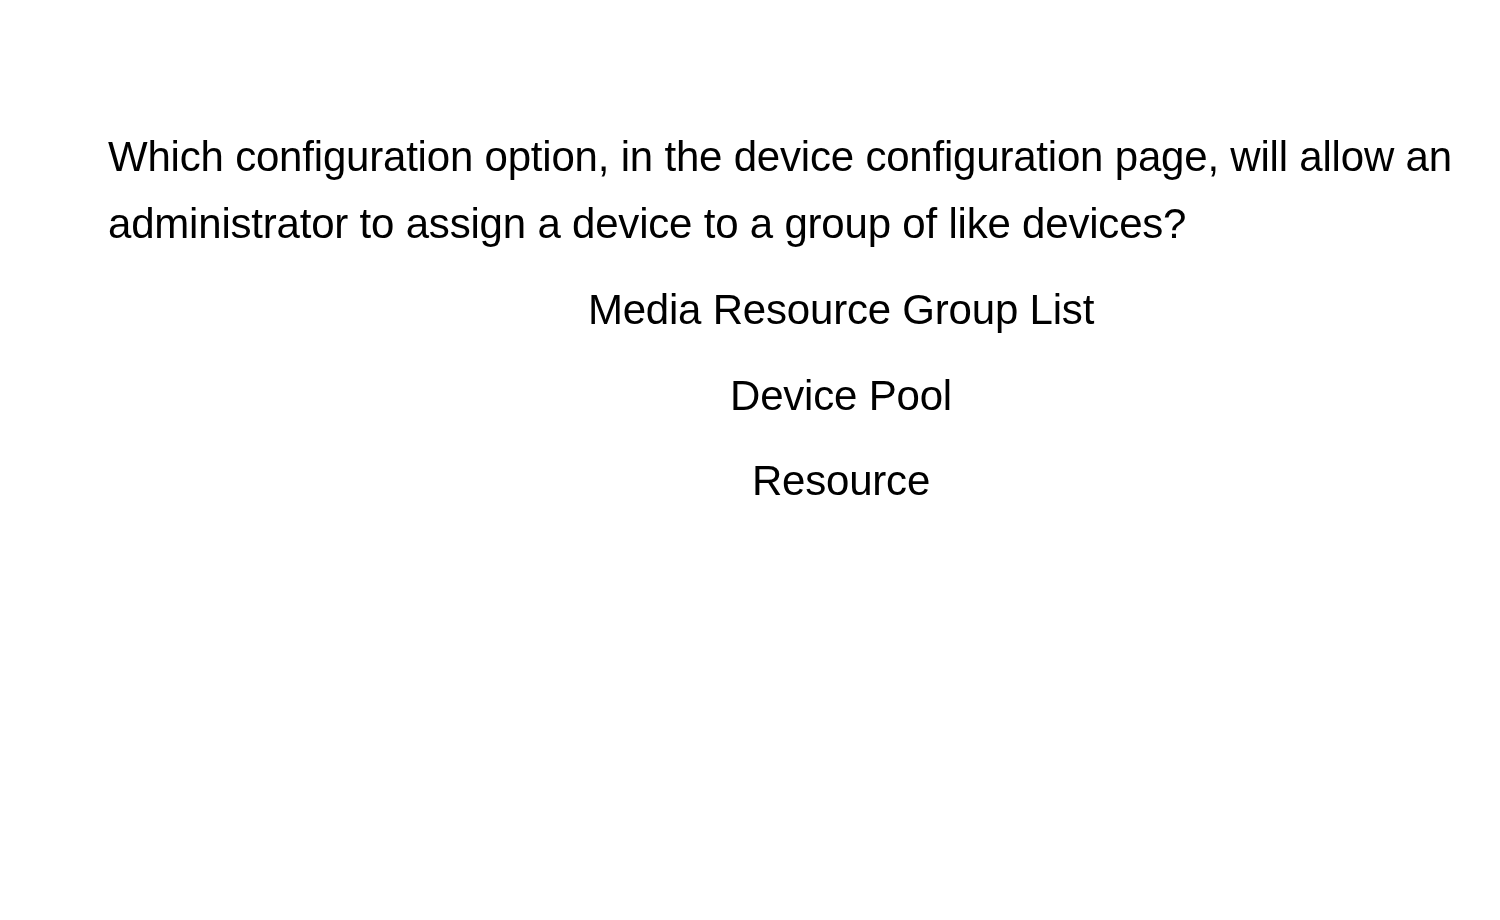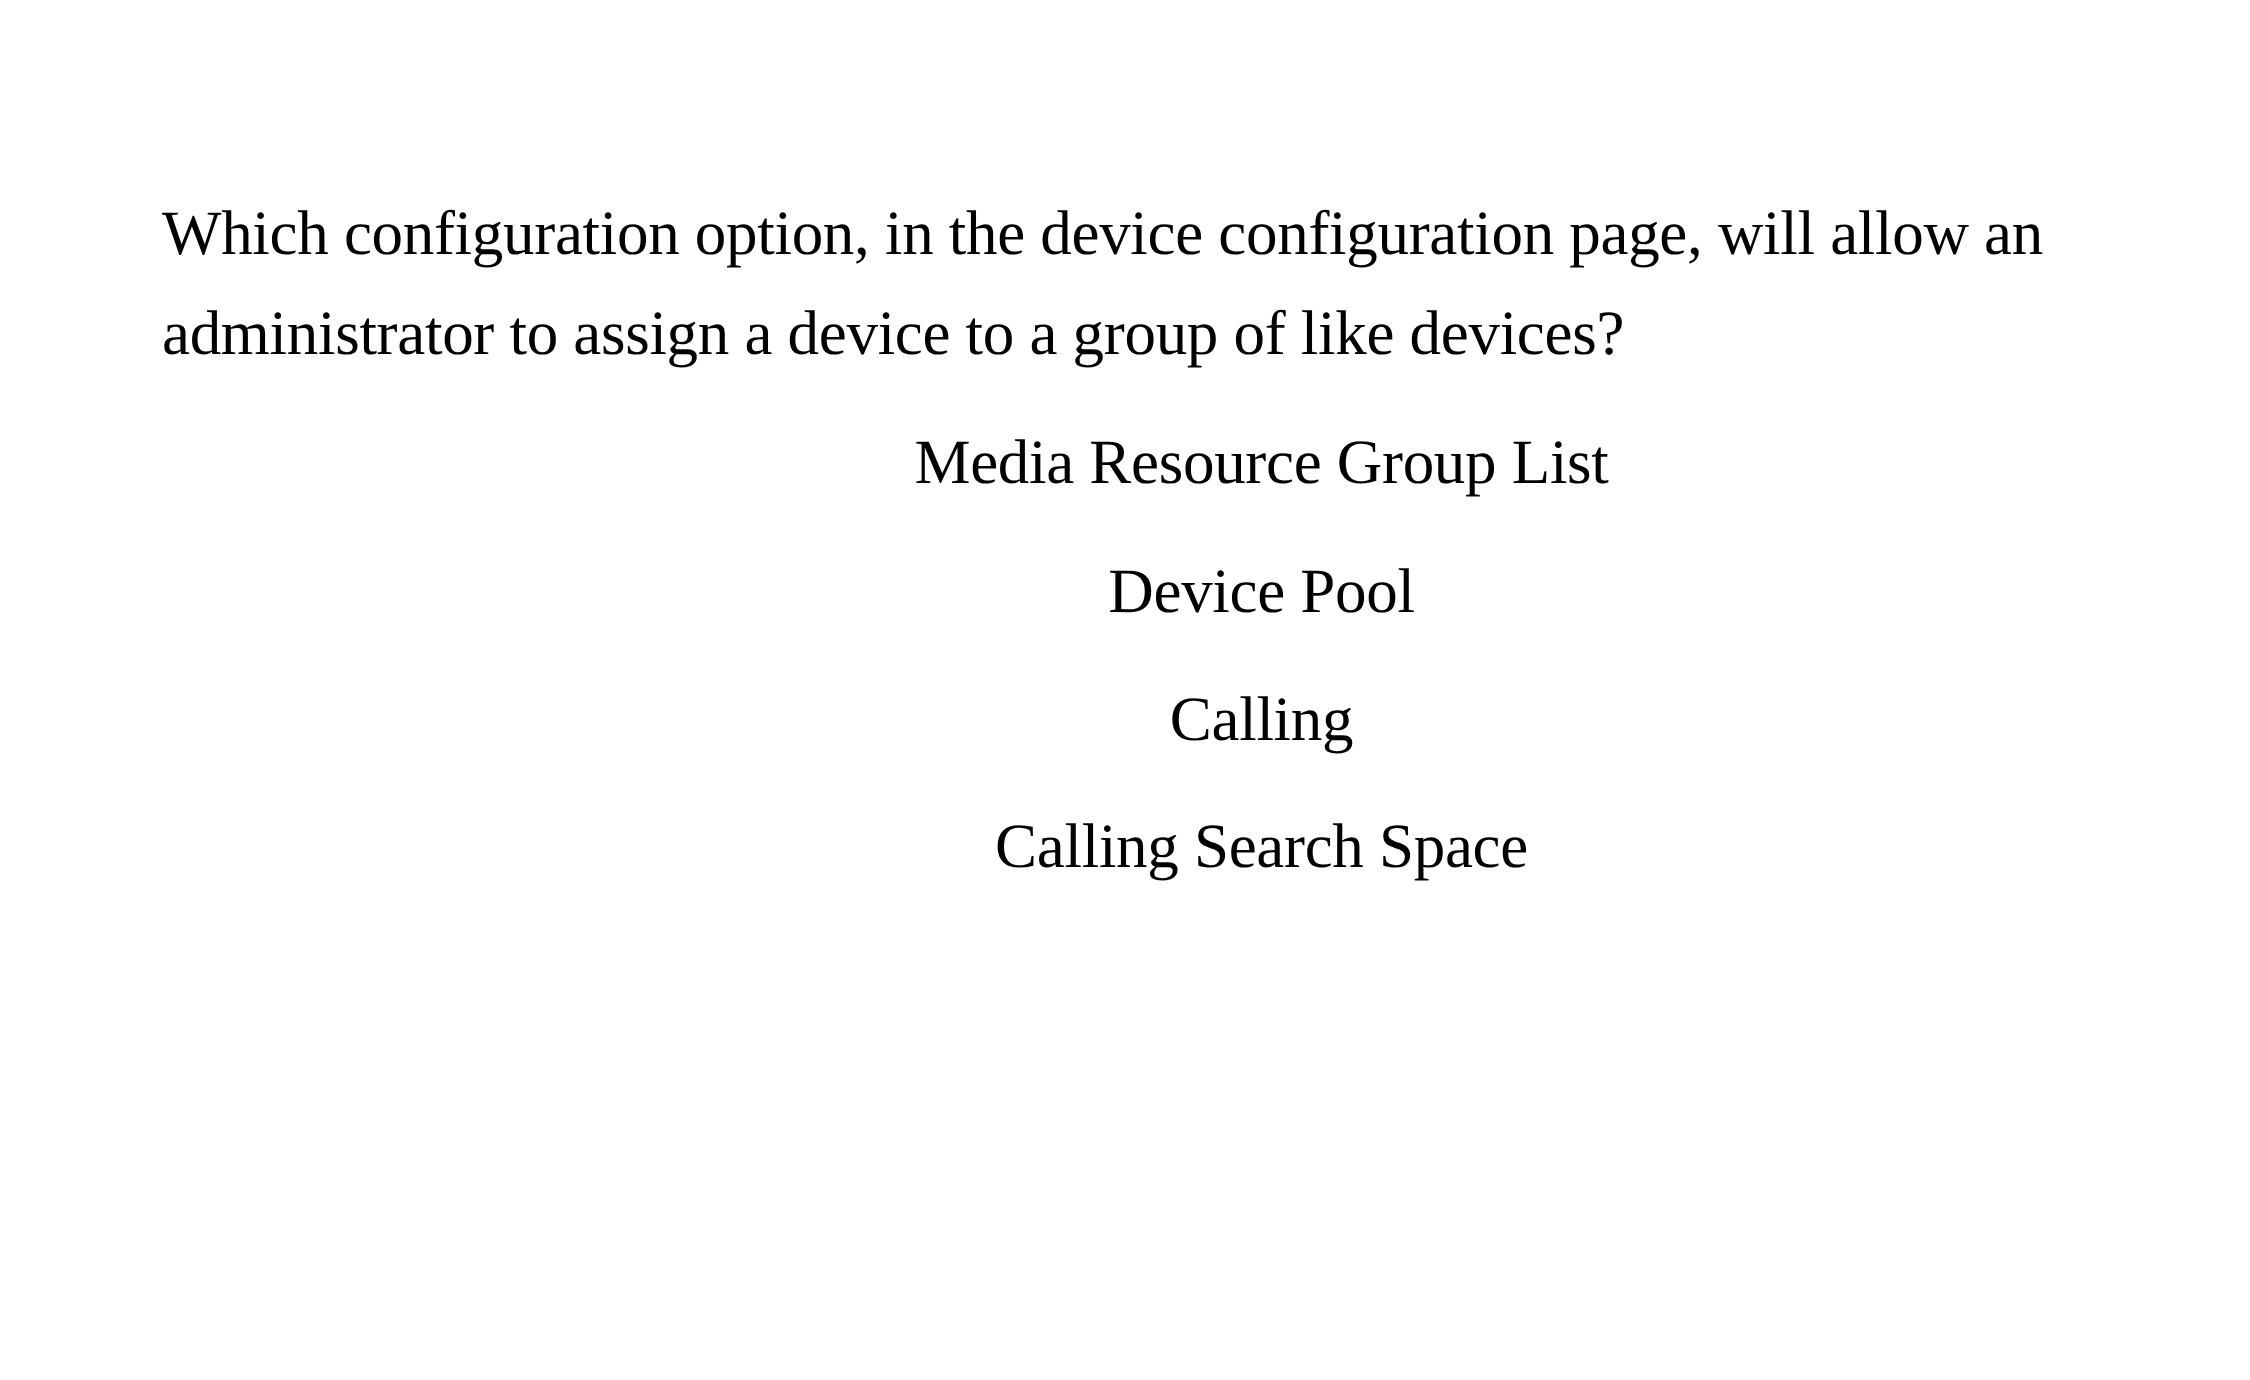--- a/index.html
+++ b/index.html
@@ -1,19 +1,18 @@
 <!DOCTYPE html>
 <html><head>
   <meta charset="utf-8">
   <style>
     * {
       margin: 16px;
       padding: 0;
       box-sizing: border-box;
-      font-family: Liberation Serif, serif;
     }
     body {
       width: 1500px;
       height: 920px;
       background: #ffffff;
       font-family: -apple-system, BlinkMacSystemFont, "Segoe UI", Helvetica, Arial, sans-serif;
       color: #000000;
       padding-top: 75px;
       padding-left: 60px;
       padding-right: 60px;
@@ -37,15 +36,14 @@
     }
   </style>
 </head>
 <body>
 
 <div class="question">Which configuration option, in the device configuration page, will allow an administrator to assign a device to a group of like devices?</div>
 
 <div class="options">
   <div class="option">Media Resource Group List</div>
   <div class="option">Device Pool</div>
-  <div class="option">Calling</div>
-  <div class="option">Calling Search Space</div>
+  <div class="option">Resource</div>
 </div>
 
 </body></html>

